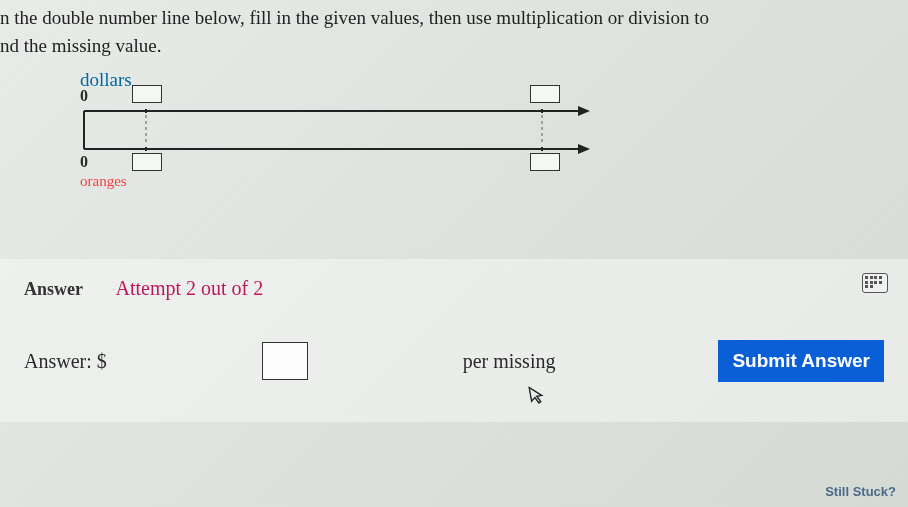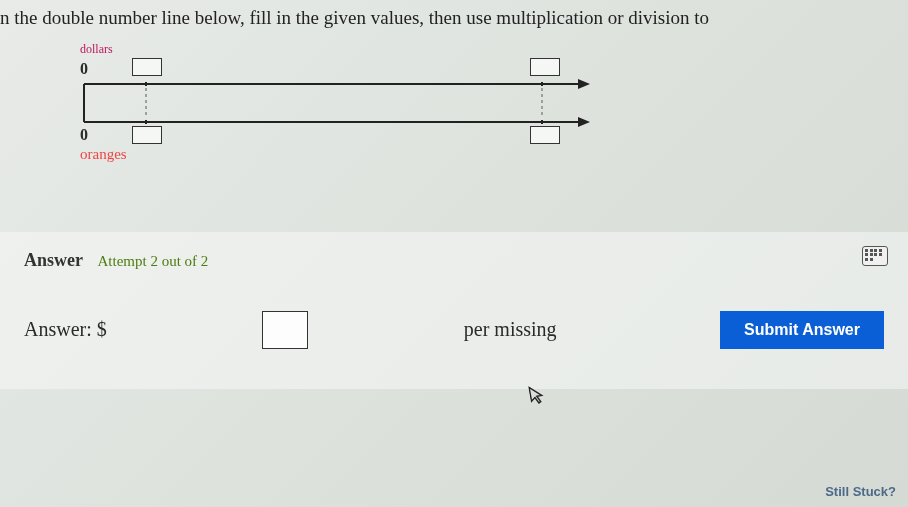--- a/index.html
+++ b/index.html
@@ -21,22 +21,22 @@
     .diagram {
       position: relative;
       margin: 10px 0 0 80px;
       height: 140px;
       width: 560px;
     }
     .axis-label-top {
       position: absolute;
       top: 0;
       left: 0;
-      font-size: 12px;
-      color: #be185d;
+      font-size: 19px;
+      color: #0369a1;
     }
     .axis-label-bottom {
       position: absolute;
       top: 104px;
       left: 0;
       font-size: 15px;
       color: #ef4444;
     }
     .zero-top {
       position: absolute;
@@ -69,21 +69,21 @@
       margin-top: 50px;
       padding: 18px 24px 40px 24px;
       background: rgba(245,247,245,0.55);
       position: relative;
     }
     .answer-header {
       font-size: 18px;
       color: #333;
     }
     .answer-header b { font-weight: bold; }
-    .attempt { font-size: 15px; color: #4d7c0f; margin-left: 10px;}
+    .attempt { font-size: 20px; color: #be185d; margin-left: 28px;}
     .answer-row {
       margin-top: 40px;
       display: flex;
       align-items: center;
       gap: 8px;
       font-size: 20px;
       justify-content: space-between;
     }
     .answer-box {
       width: 46px;
@@ -93,22 +93,22 @@
       font-size: 18px;
       text-align: center;
       font-family: inherit;
     }
     .submit-btn {
       background: #0a5fd6;
       color: #fff;
       border: none;
       font-family: Arial, sans-serif;
       font-weight: bold;
-      font-size: 16px;
-      padding: 10px 24px;
+      font-size: 19px;
+      padding: 10px 14px;
       margin-left: 8px;
       cursor: pointer;
     }
     .kb-icon {
       position: absolute;
       right: 20px;
       top: 14px;
       width: 26px;
       height: 20px;
       border: 1.5px solid #555;
@@ -139,20 +139,21 @@
       font-size: 18px;
       color: #222;
       transform: rotate(-10deg);
     }
   </style>
 </head>
 <body>
 
 <div class="prompt">
   <span>n the double number line below, fill in the given values, then use multiplication or division to</span><br>
+  <span>nd the missing value.</span>
 </div>
 
 <div class="diagram">
   <div class="axis-label-top">dollars</div>
   <div class="zero-top">0</div>
   <div class="zero-bottom">0</div>
   <div class="axis-label-bottom">oranges</div>
 
   <div class="small-box" style="top:16px; left:52px;"></div>
   <div class="small-box" style="top:16px; left:450px;"></div>

